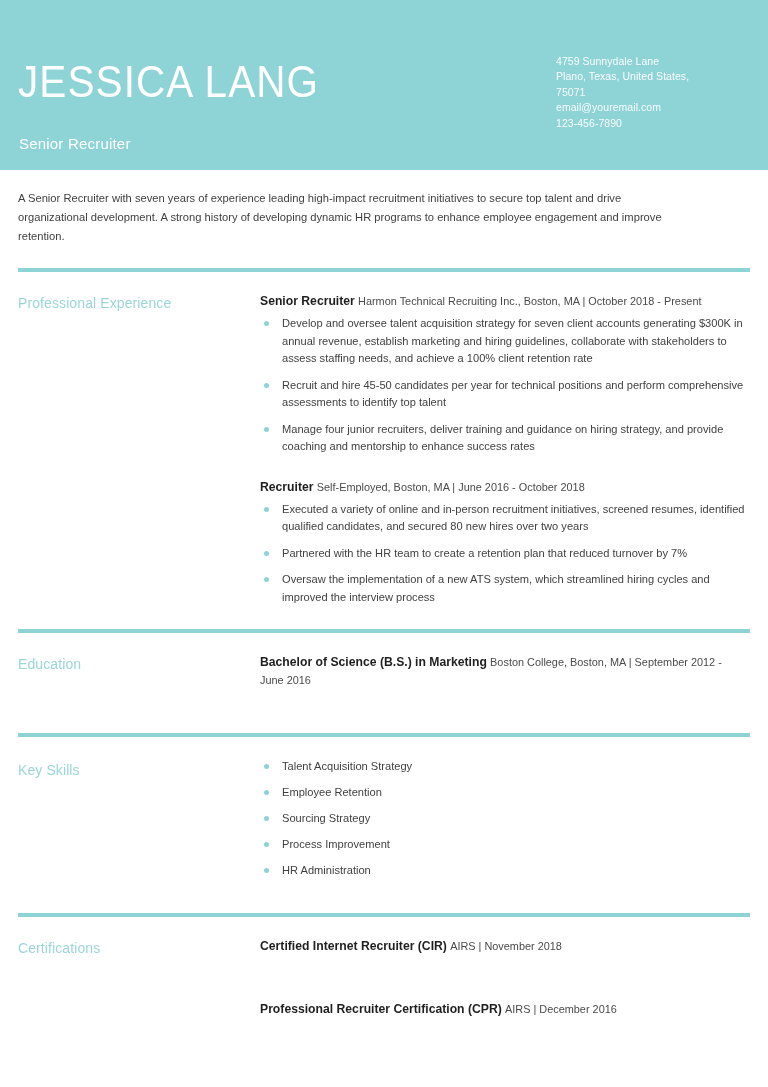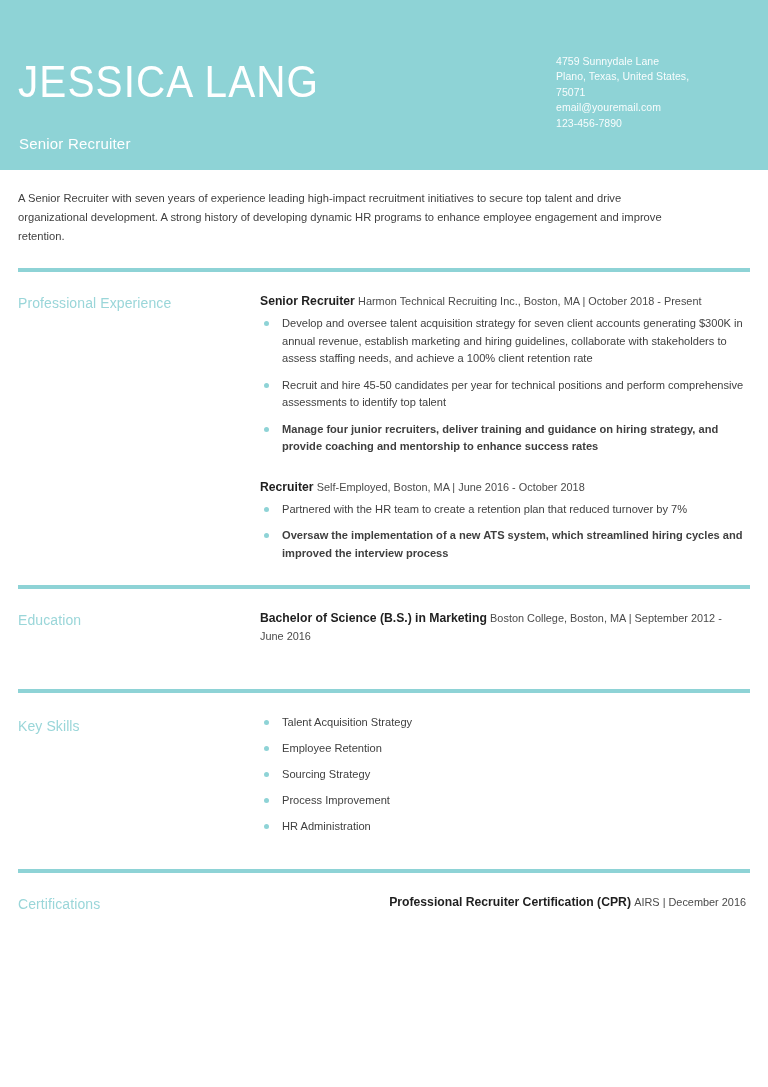--- a/index.html
+++ b/index.html
@@ -115,21 +115,21 @@
     padding: 0;
   }
   ul.bullets li {
     position: relative;
     padding-left: 22px;
     margin-bottom: 9px;
     font-size: 11.1px;
     line-height: 17.5px;
     color: #3f3f3f;
   }
-  ul.bullets li:last-child { margin-bottom: 0; font-weight: bold; }
+  ul.bullets li:last-child { margin-bottom: 0; }
   ul.bullets li::before {
     content: "";
     position: absolute;
     left: 4px;
     top: 6px;
     width: 5px;
     height: 5px;
     border-radius: 50%;
     background: #8ed3d6;
   }
@@ -154,21 +154,21 @@
     left: 4px;
     top: 5px;
     width: 5px;
     height: 5px;
     border-radius: 50%;
     background: #8ed3d6;
   }
 
   
   .cert-item { margin-bottom: 45px; }
-  .cert-item:last-child { margin-bottom: 0; text-align: right; }
+  .cert-item:last-child { margin-bottom: 0; }
 </style>
 </head>
 <body>
 
 <div class="header">
   <div class="header-name">JESSICA LANG</div>
   <div class="header-title">Senior Recruiter</div>
   <div class="contact-block">
     <span class="contact-line">4759 Sunnydale Lane</span>
     <span class="contact-line">Plano, Texas, United States,</span>
@@ -196,20 +196,21 @@
         <li>Manage four junior recruiters, deliver training and guidance on hiring strategy, and provide coaching and mentorship to enhance success rates</li>
       </ul>
     </div>
 
     <div>
       <div class="entry-head">
         <span class="entry-title">Recruiter</span>
         <span class="entry-meta">Self-Employed, Boston, MA | June 2016 - October 2018</span>
       </div>
       <ul class="bullets">
+        <li>Executed a variety of online and in-person recruitment initiatives, screened resumes, identified qualified candidates, and secured 80 new hires over two years</li>
         <li>Partnered with the HR team to create a retention plan that reduced turnover by 7%</li>
         <li>Oversaw the implementation of a new ATS system, which streamlined hiring cycles and improved the interview process</li>
       </ul>
     </div>
 
   </div>
 </div>
 
 <div class="divider" style="margin-top:23px;"></div>
 <div class="section" style="padding-top:20px;">
@@ -237,18 +238,24 @@
     </ul>
   </div>
 </div>
 
 <div class="divider" style="margin-top:24px;"></div>
 <div class="section" style="padding-top:20px;">
   <div class="section-label">Certifications</div>
   <div class="section-body">
     <div class="cert-item">
       <div class="entry-head">
+        <span class="entry-title">Certified Internet Recruiter (CIR)</span>
+        <span class="entry-meta">AIRS | November 2018</span>
+      </div>
+    </div>
+    <div class="cert-item">
+      <div class="entry-head">
         <span class="entry-title">Professional Recruiter Certification (CPR)</span>
         <span class="entry-meta">AIRS | December 2016</span>
       </div>
     </div>
   </div>
 </div>
 
 </body></html>

